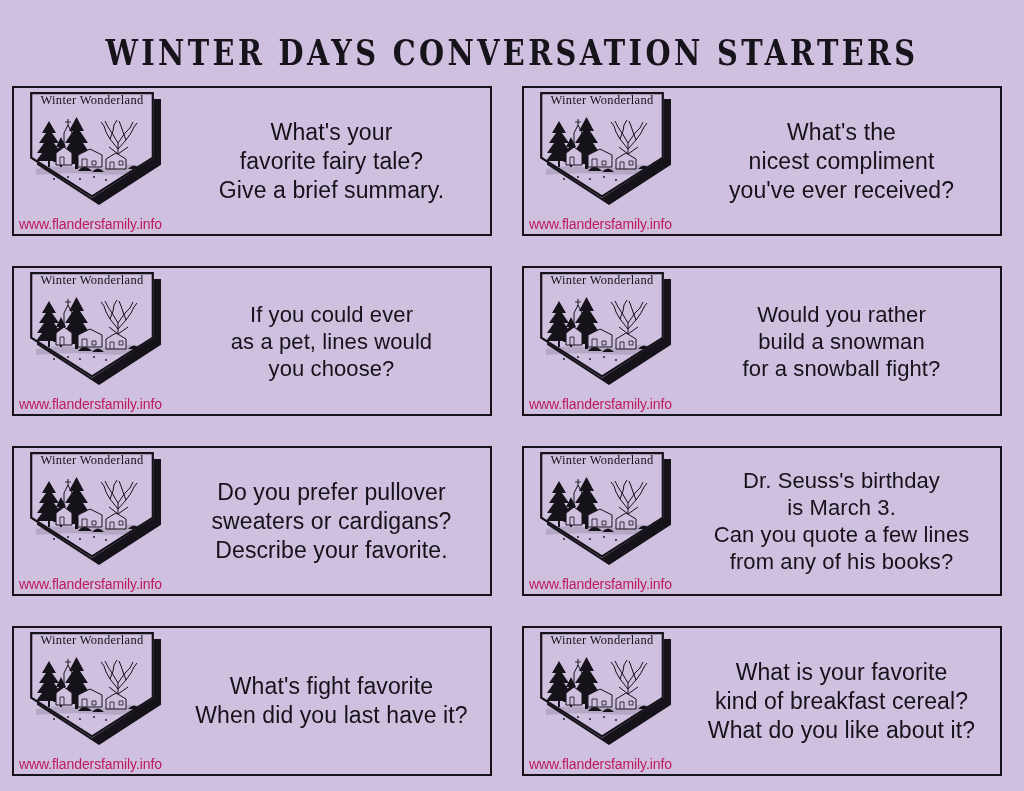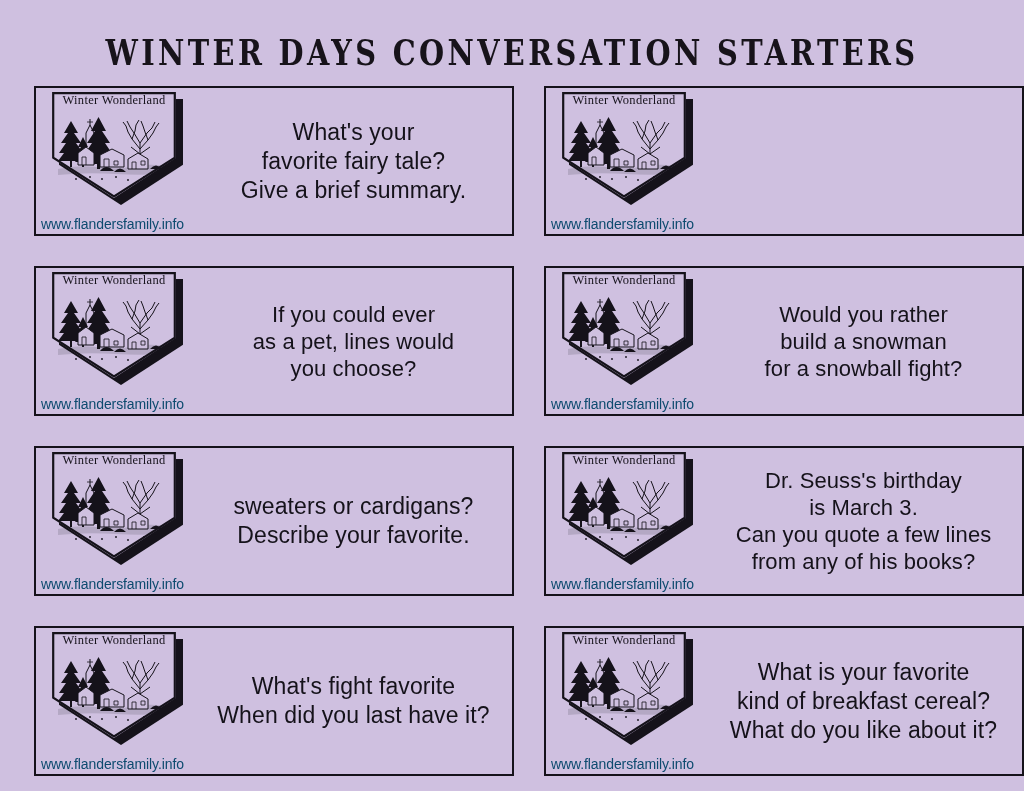--- a/index.html
+++ b/index.html
@@ -28,21 +28,21 @@
     height: 44px;
     line-height: 44px;
     transform: scaleX(0.93) scaleY(1.12);
     transform-origin: center top;
     white-space: nowrap;
   }
 
   
   .card-grid {
     position: absolute;
-    left: 34px;
+    left: 12px;
     top: 86px;
     width: 990px;
     display: flex;
     flex-wrap: wrap;
     column-gap: 30px;
     row-gap: 30px;
   }
 
   .card {
     width: 480px;
@@ -117,21 +117,21 @@
     width: 116px;
     height: 74px;
   }
 
   .card-url {
     position: absolute;
     left: 5px;
     bottom: 2px;
     font-family: "Liberation Sans", sans-serif;
     font-size: 14px;
-    color: #0c4a6e;
+    color: #be185d;
     letter-spacing: -0.1px;
     white-space: nowrap;
   }
 
   
   .card-text {
     flex: 1 1 auto;
     display: flex;
     flex-direction: column;
     align-items: center;
@@ -307,20 +307,25 @@
             <circle cx="88" cy="68" r="0.9"></circle>
             <circle cx="20" cy="70" r="0.9"></circle>
           </g>
         </svg>
         <svg class="emblem-outline" viewBox="0 0 124 106">
           <path d="M1.2 1.2 L122.8 1.2 L122.8 65.7 L62 104.5 L1.2 65.7 Z" fill="none" stroke="#15121a" stroke-width="2.2"></path>
         </svg>
         <div class="emblem-title">Winter Wonderland</div>
       </div>
     </div>
+    <div class="card-text">
+        <div class="line">What's the</div>
+        <div class="line">nicest compliment</div>
+        <div class="line">you've ever received?</div>
+      </div>
     <div class="card-url">www.flandersfamily.info</div>
   </div>
 
   <div class="card">
     <div class="card-emblem-col">
       <div class="emblem">
         <div class="emblem-shadow"></div>
         <div class="emblem-body"></div>
         <svg class="emblem-scene" viewBox="0 0 116 74">
 
@@ -549,20 +554,21 @@
             <circle cx="20" cy="70" r="0.9"></circle>
           </g>
         </svg>
         <svg class="emblem-outline" viewBox="0 0 124 106">
           <path d="M1.2 1.2 L122.8 1.2 L122.8 65.7 L62 104.5 L1.2 65.7 Z" fill="none" stroke="#15121a" stroke-width="2.2"></path>
         </svg>
         <div class="emblem-title">Winter Wonderland</div>
       </div>
     </div>
     <div class="card-text">
+        <div class="line">Do you prefer pullover</div>
         <div class="line">sweaters or cardigans?</div>
         <div class="line">Describe your favorite.</div>
       </div>
     <div class="card-url">www.flandersfamily.info</div>
   </div>
 
   <div class="card">
     <div class="card-emblem-col">
       <div class="emblem">
         <div class="emblem-shadow"></div>

